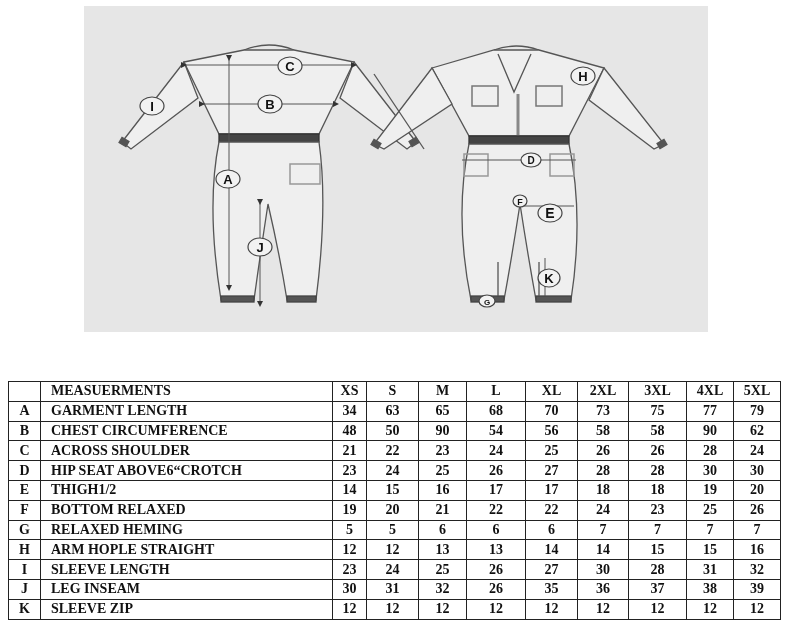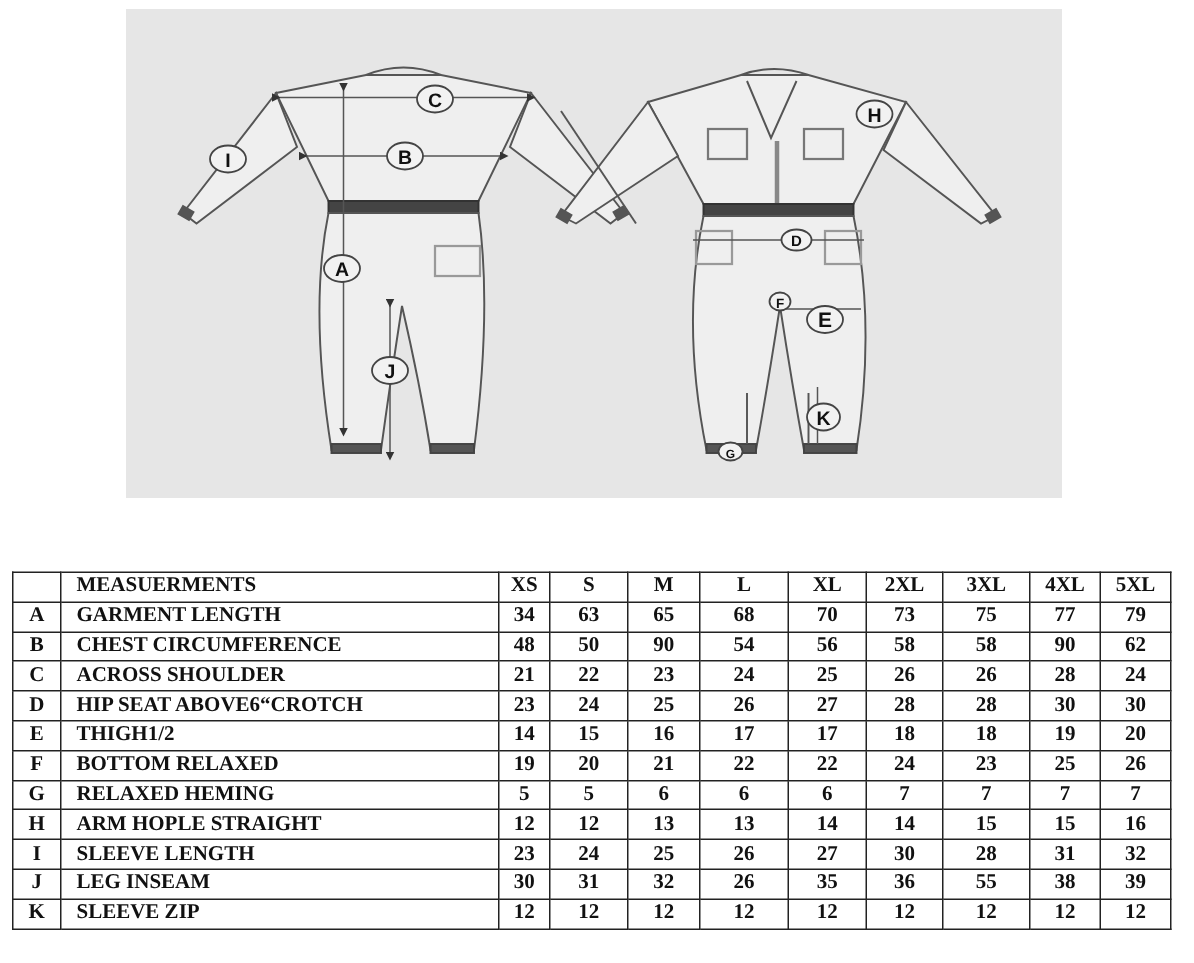--- a/index.html
+++ b/index.html
@@ -293,21 +293,21 @@
       </tr>
       <tr>
         <td class="code">J</td>
         <td class="mname">LEG INSEAM</td>
         <td class="val">30</td>
         <td class="val">31</td>
         <td class="val">32</td>
         <td class="val">26</td>
         <td class="val">35</td>
         <td class="val">36</td>
-        <td class="val">55</td>
+        <td class="val">37</td>
         <td class="val">38</td>
         <td class="val">39</td>
       </tr>
       <tr>
         <td class="code">K</td>
         <td class="mname">SLEEVE ZIP</td>
         <td class="val">12</td>
         <td class="val">12</td>
         <td class="val">12</td>
         <td class="val">12</td>

